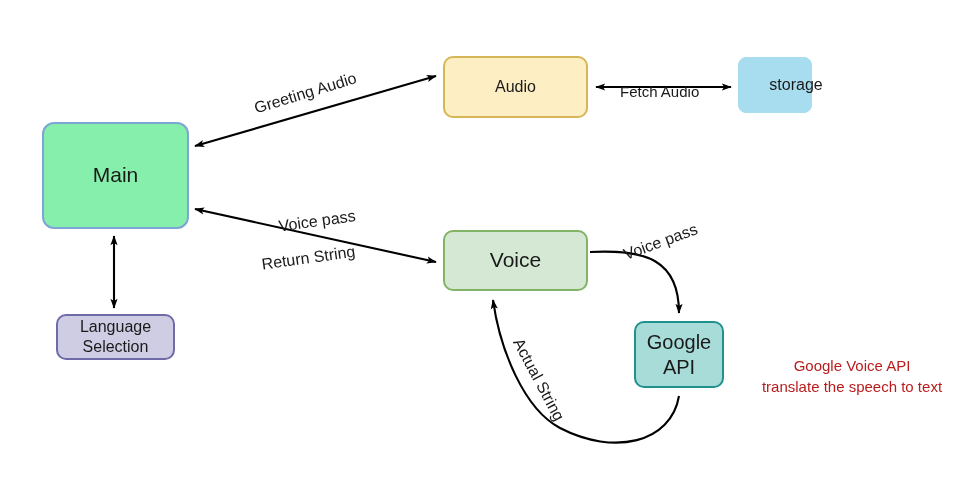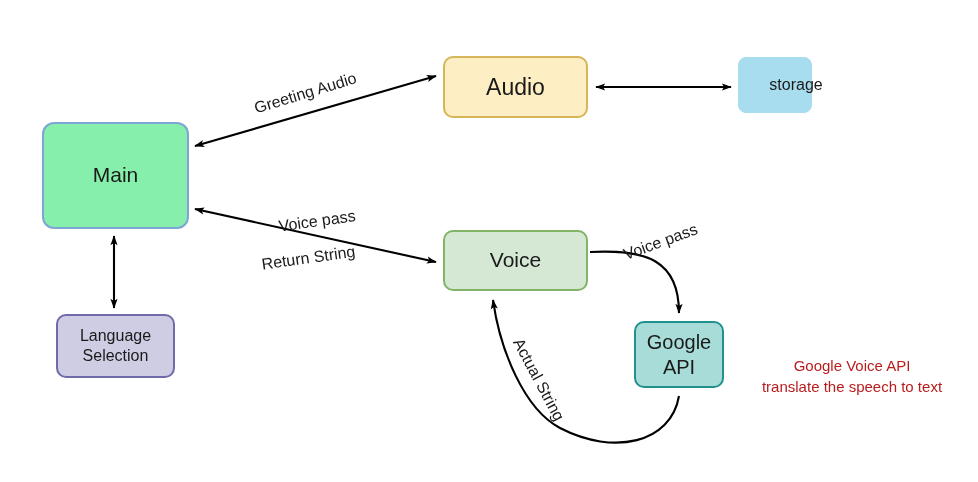--- a/index.html
+++ b/index.html
@@ -83,46 +83,49 @@
 
     <path d="M 590 252 C 646 249, 679 260, 679 313" fill="none" stroke="#000000" stroke-width="2.1" marker-end="url(#arrowEnd)"></path>
 
     <path d="M 679 396 C 671 443, 614 456, 560 428 C 524 409, 500 350, 493 300" fill="none" stroke="#000000" stroke-width="2.1" marker-end="url(#arrowEnd)"></path>
   </svg>
 
   <div class="node" style="left:42px; top:122px; width:147px; height:107px; background:#86efac; border:2px solid #7ea6d4; border-radius:12px; font-size:21px;">
     <span class="node-label">Main</span>
   </div>
 
-  <div class="node" style="left:443px; top:56px; width:145px; height:62px; background:#fdeec4; border:2px solid #d6b656; border-radius:10px; font-size:23px;">
+  <div class="node" style="left:443px; top:56px; width:145px; height:62px; background:#fdeec4; border:2px solid #d6b656; border-radius:10px; font-size:16px;">
     <span class="node-label">Audio</span>
   </div>
 
   <div class="node" style="left:738px; top:57px; width:74px; height:56px; background:#a8dcef; border:1px solid #a8dcef; border-radius:8px; font-size:16px;padding-left:42px;">
     <span class="node-label">storage</span>
   </div>
 
   <div class="node" style="left:443px; top:230px; width:145px; height:61px; background:#d5e8d4; border:2px solid #82b366; border-radius:10px; font-size:21px;">
     <span class="node-label">Voice</span>
   </div>
 
   <div class="node" style="left:634px; top:321px; width:90px; height:67px; background:#a8dcd9; border:2px solid #20918f; border-radius:10px; font-size:20px;">
     <span class="node-label">Google
 API</span>
   </div>
 
-  <div class="node" style="left:56px; top:314px; width:119px; height:64px; background:#cfcde4; border:2px solid #6f6aa8; border-radius:10px; font-size:16px;">
+  <div class="node" style="left:56px; top:314px; width:119px; height:46px; background:#cfcde4; border:2px solid #6f6aa8; border-radius:10px; font-size:16px;">
     <span class="node-label">Language
 Selection</span>
   </div>
 
   <div class="edge-label" style="left:247px; top:83px; font-size:16px; transform:rotate(-17deg); transform-origin:left top;">
     <span>Greeting Audio</span>
   </div>
 
+  <div class="edge-label" style="left:620px; top:66px; font-size:15px;">
+    <span>Fetch Audio</span>
+  </div>
 
   <div class="edge-label" style="left:275px; top:200px; font-size:16px; transform:rotate(-8deg); transform-origin:left top;">
     <span>Voice pass</span>
   </div>
 
   <div class="edge-label" style="left:258px; top:238px; font-size:16px; transform:rotate(-8deg); transform-origin:left top;">
     <span>Return String</span>
   </div>
 
   <div class="edge-label" style="left:615px; top:230px; font-size:16px; transform:rotate(-20deg); transform-origin:left top;">

